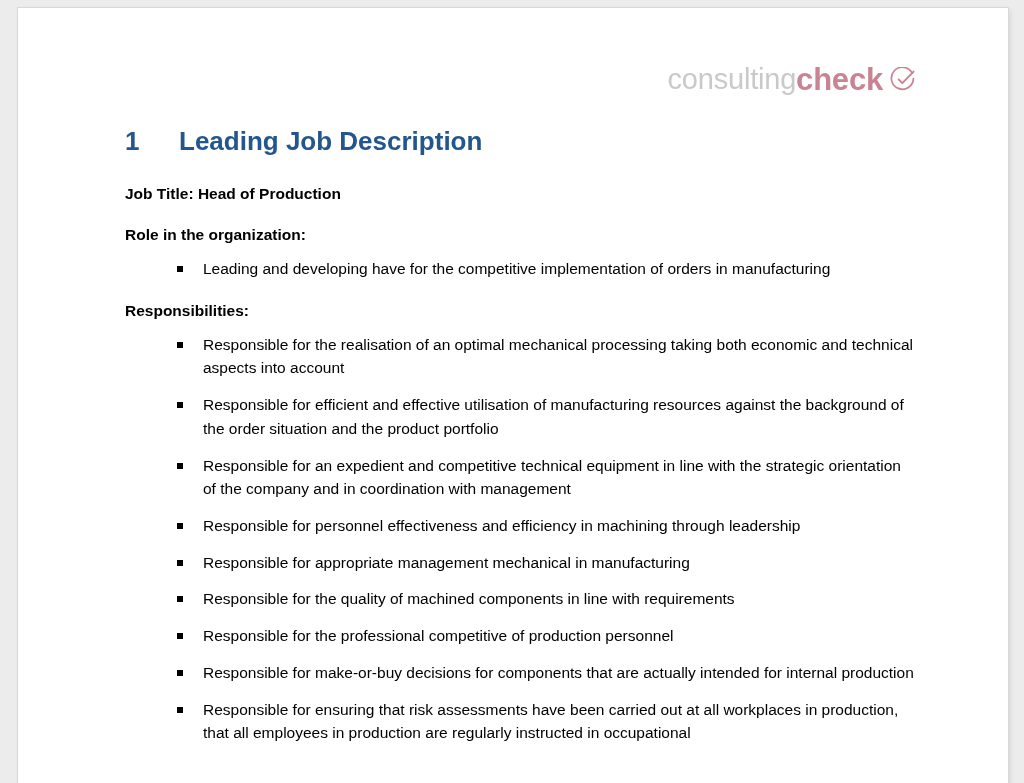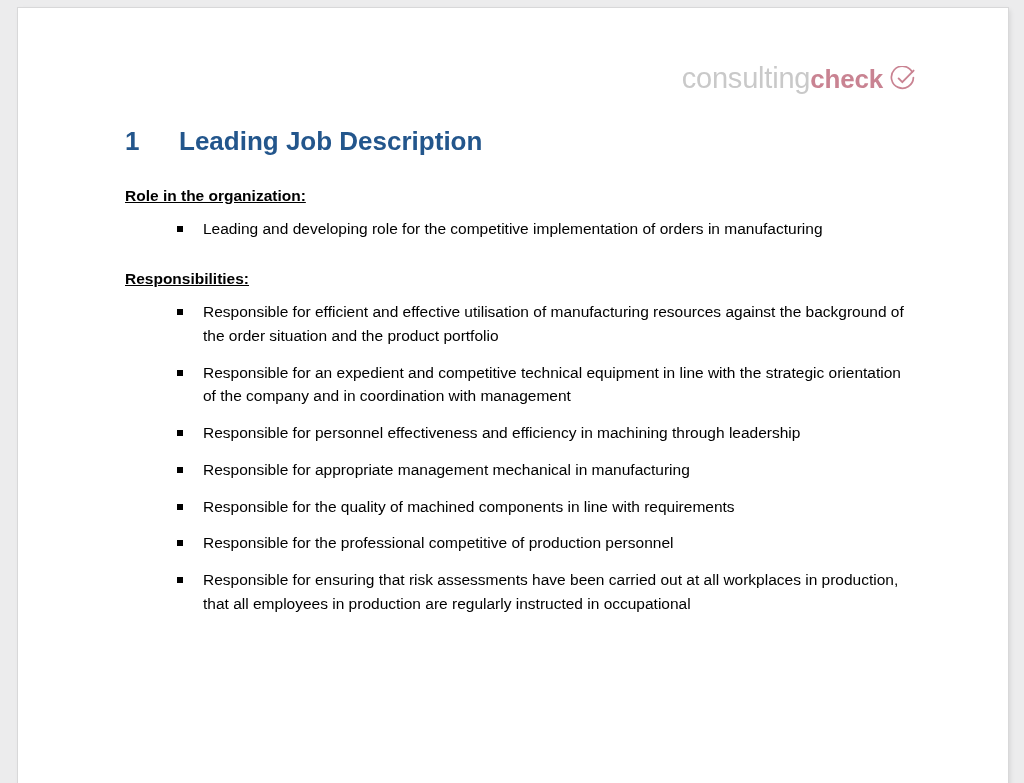--- a/index.html
+++ b/index.html
@@ -50,21 +50,21 @@
     white-space: nowrap;
     line-height: 1;
   }
   .logo-word1 {
     font-size: 29px;
     color: #c9c9c9;
     letter-spacing: -0.2px;
     font-weight: 400;
   }
   .logo-word2 {
-    font-size: 26px;
+    font-size: 31px;
     color: #c98392;
     letter-spacing: -0.2px;
     font-weight: 700;
   }
   .logo-mark {
     margin-left: 7px;
     display: block;
     width: 26px;
     height: 26px;
   }
@@ -96,22 +96,21 @@
   }
 
   .lead {
     margin: 26px 0 0 0;
     font-size: 15.5px;
     font-weight: 700;
     color: #000000;
     line-height: 1.32;
   }
   .lead.gap {
-    margin-top: 28px;
-    text-decoration: underline;
+    margin-top: 21px;
   }
 
   ul.bullets {
     list-style: none;
     margin: 11px 0 0 0;
     padding: 0;
   }
   ul.bullets li {
     position: relative;
     padding-left: 78px;
@@ -154,33 +153,38 @@
         </span>
       </div>
 
       <div class="doc">
 
         <h1 class="title">
           <span class="num">1</span>
           <span class="ttl">Leading Job Description</span>
         </h1>
 
+        <p class="lead">Job Title: Head of Production</p>
 
         <p class="lead gap">Role in the organization:</p>
         <ul class="bullets role-list">
           <li>
             <span class="sq"></span>
-            <span class="txt">Leading and developing role for the competitive implementation of orders in manufacturing</span>
+            <span class="txt">Leading and developing have for the competitive implementation of orders in manufacturing</span>
           </li>
         </ul>
 
         <p class="lead gap">Responsibilities:</p>
         <ul class="bullets">
           <li>
             <span class="sq"></span>
+            <span class="txt">Responsible for the realisation of an optimal mechanical processing taking both economic and technical aspects into account</span>
+          </li>
+          <li>
+            <span class="sq"></span>
             <span class="txt">Responsible for efficient and effective utilisation of manufacturing resources against the background of the order situation and the product portfolio</span>
           </li>
           <li>
             <span class="sq"></span>
             <span class="txt">Responsible for an expedient and competitive technical equipment in line with the strategic orientation of the company and in coordination with management</span>
           </li>
           <li>
             <span class="sq"></span>
             <span class="txt">Responsible for personnel effectiveness and efficiency in machining through leadership</span>
           </li>
@@ -188,20 +192,24 @@
             <span class="sq"></span>
             <span class="txt">Responsible for appropriate management mechanical in manufacturing</span>
           </li>
           <li>
             <span class="sq"></span>
             <span class="txt">Responsible for the quality of machined components in line with requirements</span>
           </li>
           <li>
             <span class="sq"></span>
             <span class="txt">Responsible for the professional competitive of production personnel</span>
+          </li>
+          <li>
+            <span class="sq"></span>
+            <span class="txt">Responsible for make-or-buy decisions for components that are actually intended for internal production</span>
           </li>
           <li>
             <span class="sq"></span>
             <span class="txt">Responsible for ensuring that risk assessments have been carried out at all workplaces in production, that all employees in production are regularly instructed in occupational</span>
           </li>
         </ul>
 
       </div>
     </div>
   </div>

